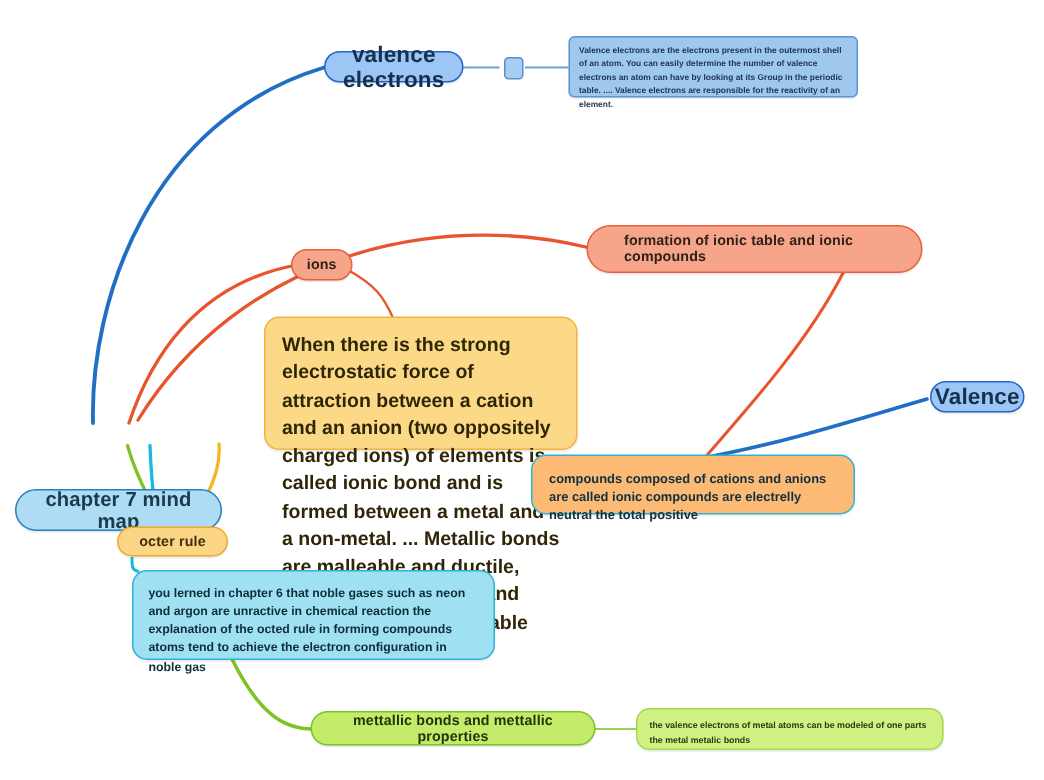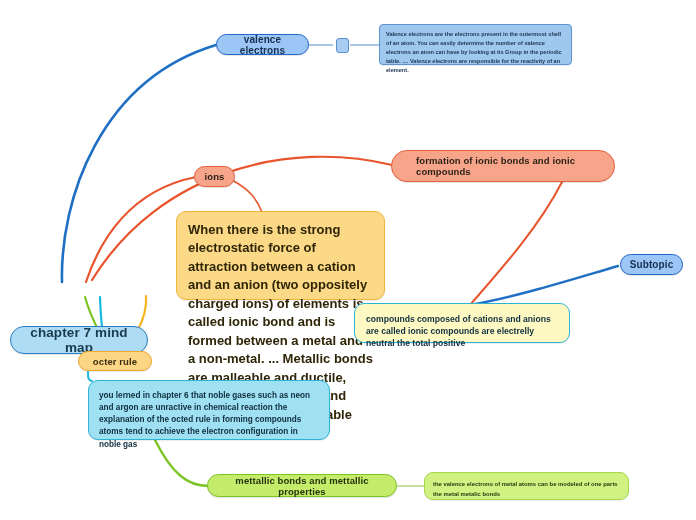--- a/index.html
+++ b/index.html
@@ -49,21 +49,21 @@
     border-color: #2a7fc1;
     font-size: 13.5px;
     color: #1a3b4d;
     padding: 0 14px;
     box-shadow: 0 1px 1px rgba(0,0,0,0.10);
   }
 
   .topic-blue {
     background: #9cc6f5;
     border-color: #2266c9;
-    font-size: 10px;
+    font-size: 15px;
     color: #17304f;
     padding: 0 10px;
     box-shadow: 0 1px 1px rgba(0,0,0,0.10);
   }
 
   .topic-salmon {
     background: #f6a58b;
     border-color: #e8603c;
     font-size: 9.5px;
     color: #2d2218;
@@ -122,21 +122,21 @@
   }
   .note-amber .txt {
     font-size: 13px;
     line-height: 1.42;
     color: #2f2608;
     font-weight: bold;
     padding: 9px 11px;
   }
 
   .note-cyan {
-    background: #fef9c3;
+    background: #fdba74;
     border-color: #2cb4d6;
     border-radius: 10px;
   }
   .note-cyan .txt {
     font-size: 8.6px;
     line-height: 1.42;
     color: #123040;
     font-weight: bold;
     padding: 9px 11px;
   }
@@ -229,29 +229,29 @@
 
   <div class="node pill topic-salmon" style="left:194px; top:166px; width:41px; height:21px;text-align:right;">
     <span>ions</span>
   </div>
 
   <div class="node note note-amber" style="left:176px; top:211px; width:209px; height:89px;">
     <span class="txt">When there is the strong electrostatic force of attraction between a cation and an anion (two oppositely charged ions) of elements is called ionic bond and is formed between a metal and a non-metal. ... Metallic bonds are malleable and ductile, while covalent bonds and ionic bonds non-malleable and non-ductile</span>
   </div>
 
   <div class="node pill topic-salmon" style="left:391px; top:150px; width:224px; height:32px; justify-content:flex-start; text-align:left;">
-    <span style="padding-left:14px;">formation of ionic bonds and ionic compounds</span>
+    <span style="padding-left:14px;">formation of ionic table and ionic compounds</span>
   </div>
 
   <div class="node note note-cyan" style="left:354px; top:303px; width:216px; height:40px;">
     <span class="txt">compounds composed of cations and anions are called ionic compounds are electrelly neutral the total positive</span>
   </div>
 
   <div class="node pill topic-blue" style="left:620px; top:254px; width:63px; height:21px;">
-    <span>Subtopic</span>
+    <span>Valence</span>
   </div>
 
   <div class="node pill topic-amber" style="left:78px; top:351px; width:74px; height:20px;">
     <span>octer rule</span>
   </div>
 
   <div class="node note note-cyan2" style="left:88px; top:380px; width:242px; height:60px;">
     <span class="txt">you lerned  in chapter 6 that noble gases such as neon and argon are unractive in chemical reaction the explanation of the octed rule in  forming compounds  atoms tend  to achieve the electron configuration in noble gas</span>
   </div>
 

